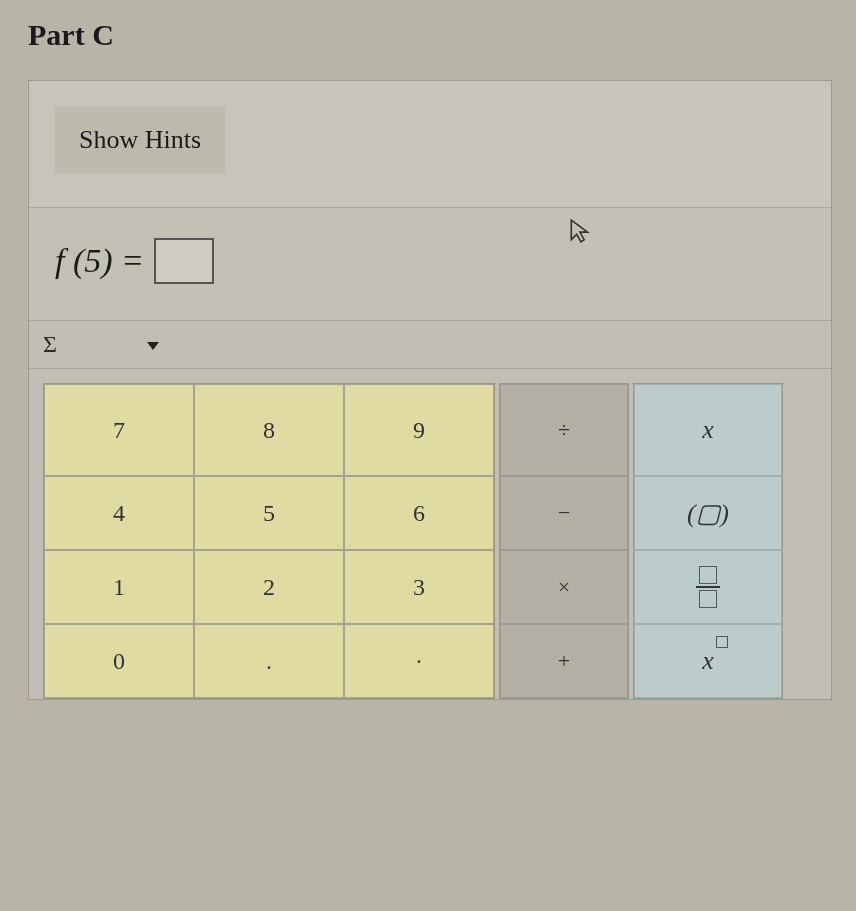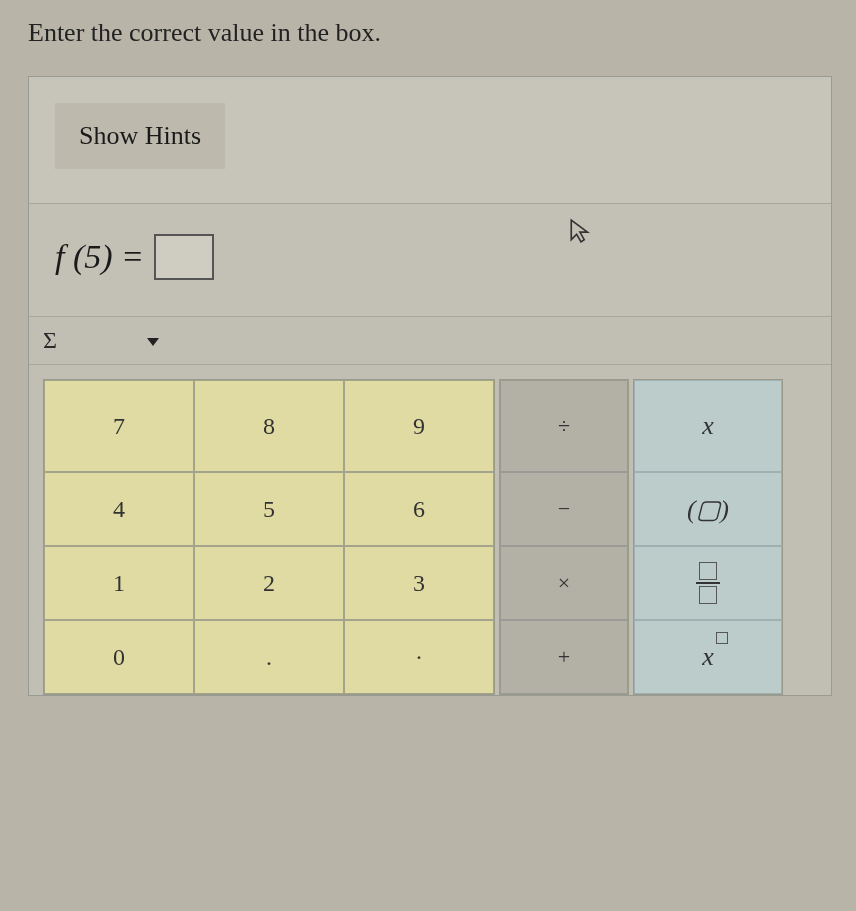--- a/index.html
+++ b/index.html
@@ -171,23 +171,23 @@
     position: absolute;
     top: 218px;
     left: 568px;
     color: #333;
   }
 </style>
 </head>
 <body>
 
 <div class="page">
-
-
-  <div class="prompt2">Enter the correct value in the box.</div>
+  <div class="part-title">Part C</div>
+
+
 
   <div class="panel">
     <div class="hints-area">
       <button class="show-hints">Show Hints</button>
     </div>
 
     <div class="equation-area">
       <div class="eq-wrap">
         <span>f (5) =</span>
         <span class="answer-box"></span>

